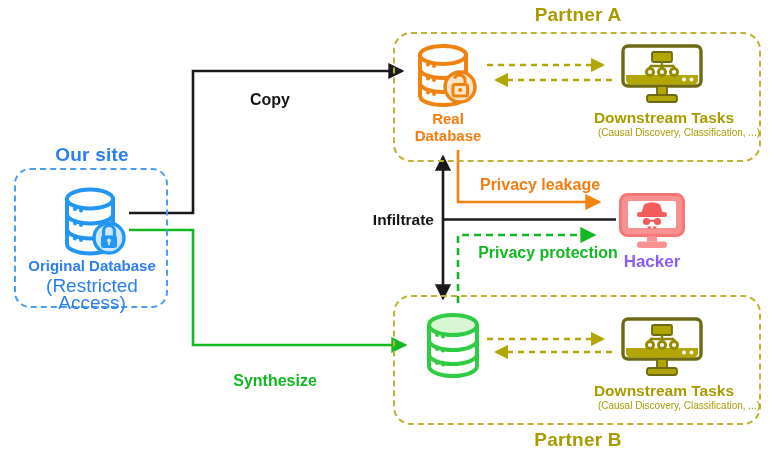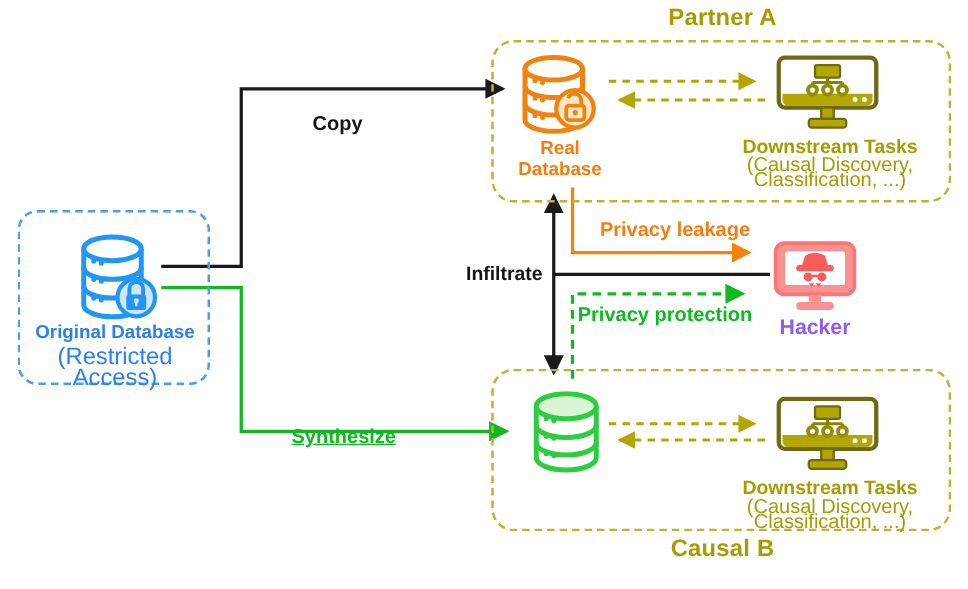--- a/index.html
+++ b/index.html
@@ -17,21 +17,21 @@
   
   .t-blue{color:#2b80ee;}
   .t-olive{color:#a89b00;}
   .t-orange{color:#f57d0e;}
   .t-green{color:#12b822;}
   .t-red{color:#8b5cf6;}
   .t-black{color:#151515;}
   .title{font-size:19px;font-weight:700;letter-spacing:.2px;}
   .node-label{font-size:15px;font-weight:700;line-height:17px;}
   .node-note{font-size:19px;line-height:17px;}
-  .tasks-note{font-size:16px;line-height:12px;}
+  .tasks-note{font-size:10px;line-height:12px;text-align:right;}
   .edge-label{font-size:16px;font-weight:700;}
   svg{display:block;}
   #wires{position:absolute;left:0;top:0;pointer-events:none;}
 </style>
 </head>
 <body>
 
 <div id="canvas">
 
   <svg id="wires" width="774" height="471" viewBox="0 0 774 471">
@@ -54,20 +54,21 @@
     <line x1="443" y1="157" x2="443" y2="298" stroke="#1a1a1a" stroke-width="2.6" marker-start="url(#ah-black)" marker-end="url(#ah-black)"></line>
     <line x1="443" y1="219.5" x2="616" y2="219.5" stroke="#1a1a1a" stroke-width="2.6"></line>
     <polyline points="458,150 458,202 599,202" fill="none" stroke="#f5820d" stroke-width="2.6" marker-end="url(#ah-orange)"></polyline>
     <polyline points="458,303 458,235 594,235" fill="none" stroke="#12b822" stroke-width="2.6" stroke-dasharray="7 5" marker-end="url(#ah-green)"></polyline>
     <line x1="487" y1="65" x2="603" y2="65" stroke="#b3a602" stroke-width="2.4" stroke-dasharray="6 5" marker-end="url(#ah-olive)"></line>
     <line x1="612" y1="80" x2="496" y2="80" stroke="#b3a602" stroke-width="2.4" stroke-dasharray="6 5" marker-end="url(#ah-olive)"></line>
     <line x1="487" y1="339" x2="603" y2="339" stroke="#b3a602" stroke-width="2.4" stroke-dasharray="6 5" marker-end="url(#ah-olive)"></line>
     <line x1="612" y1="352" x2="496" y2="352" stroke="#b3a602" stroke-width="2.4" stroke-dasharray="6 5" marker-end="url(#ah-olive)"></line>
   </svg>
 
+  <div class="abs ctr title t-blue" style="left:14px;top:144px;width:156px;">Our site</div>
   <div class="abs group-box box-blue" style="left:14px;top:168px;width:154px;height:140px;"></div>
 
   <div class="abs" style="left:60px;top:186px;width:68px;height:76px;">
     <svg width="68" height="76" viewBox="0 0 68 76">
       <path d="M7,13 V58 A23 9.5 0 0 0 53 58 V13" fill="#ffffff" stroke="#2196f3" stroke-width="4" stroke-linejoin="round"></path>
       <ellipse cx="30" cy="13" rx="23" ry="9.5" fill="#ffffff" stroke="#2196f3" stroke-width="4"></ellipse>
       <path d="M7,28 A23 9.5 0 0 0 53 28" fill="none" stroke="#2196f3" stroke-width="4"></path>
       <path d="M7,43 A23 9.5 0 0 0 53 43" fill="none" stroke="#2196f3" stroke-width="4"></path>
       <g fill="#2196f3">
         <circle cx="15" cy="23" r="2"></circle>
@@ -149,21 +150,21 @@
         <path d="M29,34.6 h4.5 l-2.2,3 z"></path>
         <path d="M34.5,34.6 h4.5 l-2.2,3 z"></path>
       </g>
       <rect x="29" y="44" width="10" height="5.5" fill="#fa9191"></rect>
       <rect x="19" y="49.5" width="30" height="6.5" rx="3" fill="#fa9191"></rect>
     </svg>
   </div>
   <div class="abs ctr bold t-red" style="left:616px;top:252px;width:72px;font-size:17px;">Hacker</div>
 
   <div class="abs group-box box-olive" style="left:393px;top:295px;width:368px;height:130px;"></div>
-  <div class="abs ctr title t-olive" style="left:393px;top:429px;width:370px;">Causal B</div>
+  <div class="abs ctr title t-olive" style="left:393px;top:429px;width:370px;">Partner B</div>
 
   <div class="abs" style="left:423px;top:313px;width:60px;height:66px;">
     <svg width="60" height="66" viewBox="0 0 60 66">
       <path d="M6,12 V53 A24 10 0 0 0 54 53 V12" fill="#ffffff" stroke="#2ecc40" stroke-width="4" stroke-linejoin="round"></path>
       <ellipse cx="30" cy="12" rx="24" ry="10" fill="#d9f6d4" stroke="#2ecc40" stroke-width="4"></ellipse>
       <path d="M6,27 A24 10 0 0 0 54 27" fill="none" stroke="#2ecc40" stroke-width="4"></path>
       <path d="M6,41 A24 10 0 0 0 54 41" fill="none" stroke="#2ecc40" stroke-width="4"></path>
       <g fill="#2ecc40">
         <circle cx="14" cy="22" r="2"></circle>
           <circle cx="20" cy="23.5" r="2"></circle>
@@ -189,18 +190,18 @@
         <circle cx="54" cy="28" r="3.6" fill="#ffffff" stroke="#958b00" stroke-width="3"></circle>
       </g>
       <rect x="37" y="42" width="10" height="9" fill="#b3a602" stroke="#6d6914" stroke-width="1.8"></rect>
       <rect x="27" y="51" width="30" height="7" rx="2.5" fill="#b3a602" stroke="#6d6914" stroke-width="1.8"></rect>
     </svg>
   </div>
   <div class="abs ctr node-label t-olive" style="left:568px;top:382px;width:192px;font-size:15.5px;">Downstream Tasks</div>
   <div class="abs ctr tasks-note t-olive" style="left:568px;top:400px;width:192px;">(Causal Discovery, Classification, ...)</div>
 
   <div class="abs ctr edge-label t-black" style="left:200px;top:46px;width:140px;margin-top:45px;">Copy</div>
-  <div class="abs ctr edge-label t-green" style="left:205px;top:341px;width:140px;text-decoration:underline;">Synthesize</div>
+  <div class="abs ctr edge-label t-green" style="left:205px;top:372px;width:140px;">Synthesize</div>
   <div class="abs ctr edge-label t-orange" style="left:470px;top:176px;width:140px;">Privacy leakage</div>
   <div class="abs edge-label t-black" style="left:330px;top:211px;width:104px;text-align:right;font-size:15.5px;">Infiltrate</div>
-  <div class="abs ctr edge-label t-green" style="left:454px;top:244px;width:156px;">Privacy protection</div>
+  <div class="abs ctr edge-label t-green" style="left:470px;top:244px;width:156px;">Privacy protection</div>
 
 </div>
 
 </body></html>

